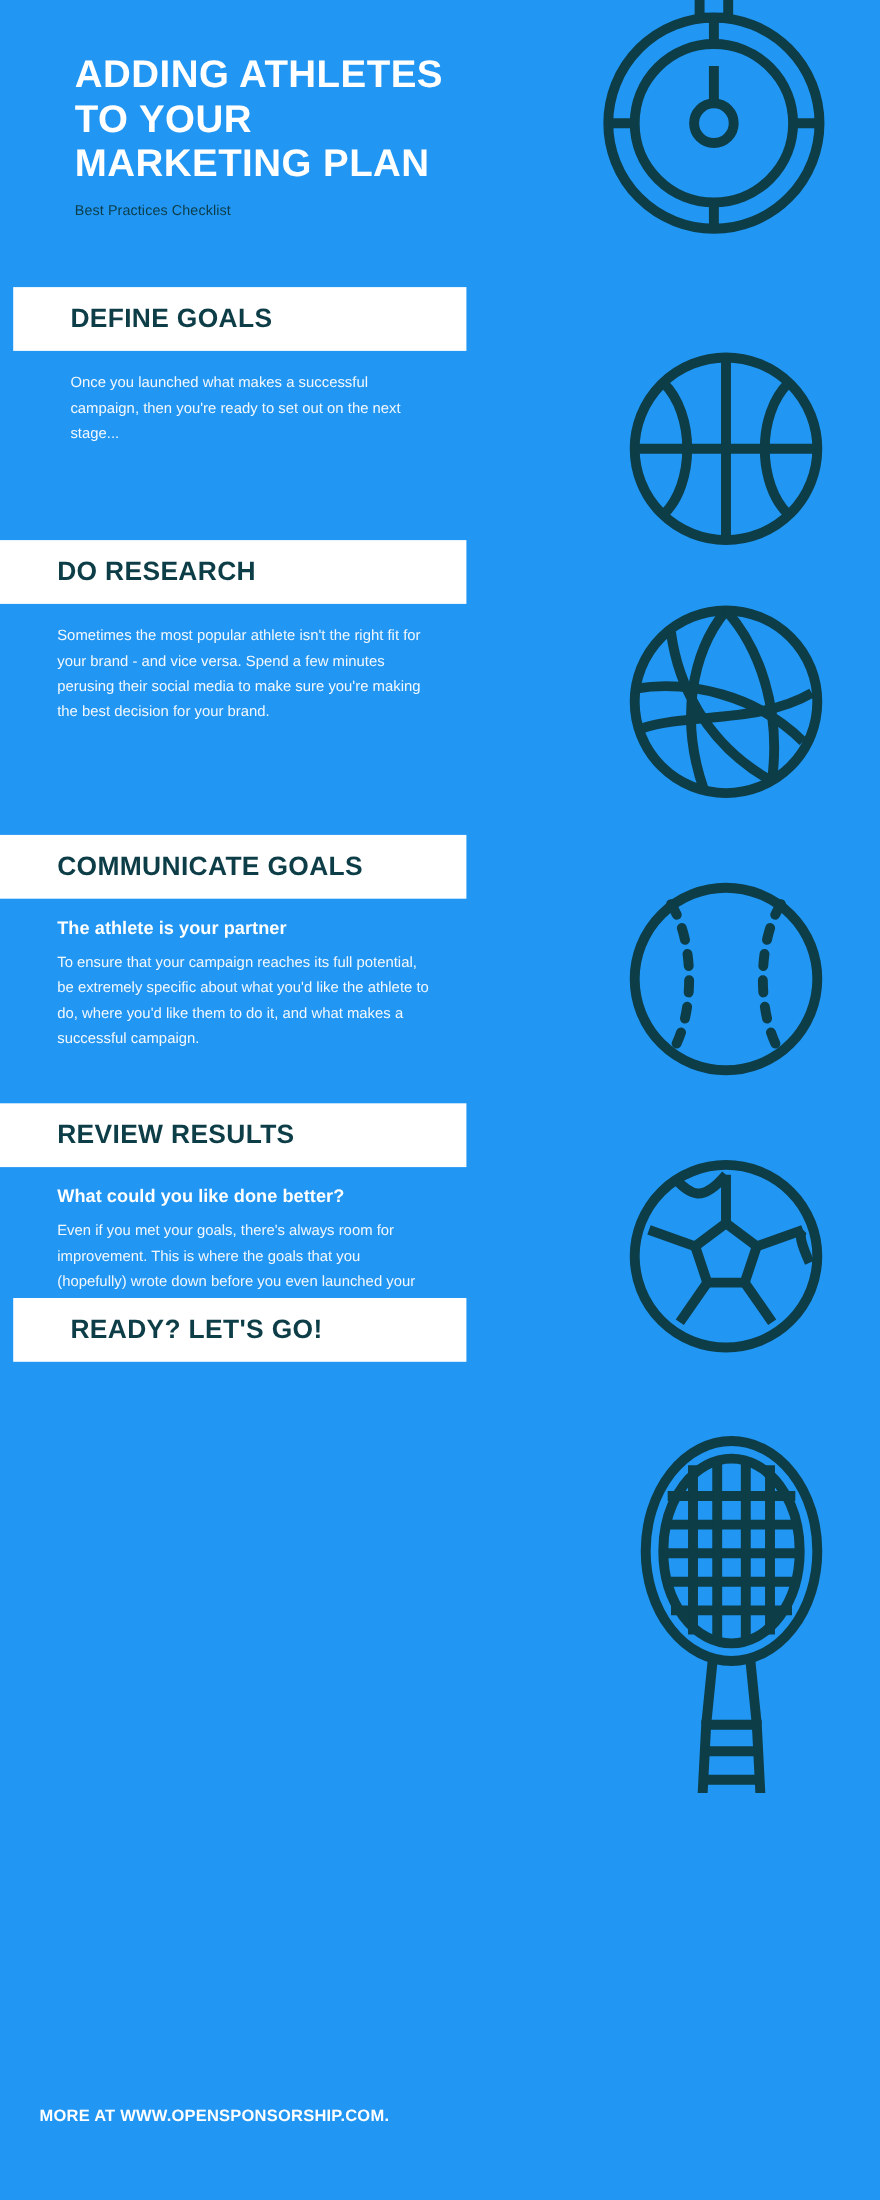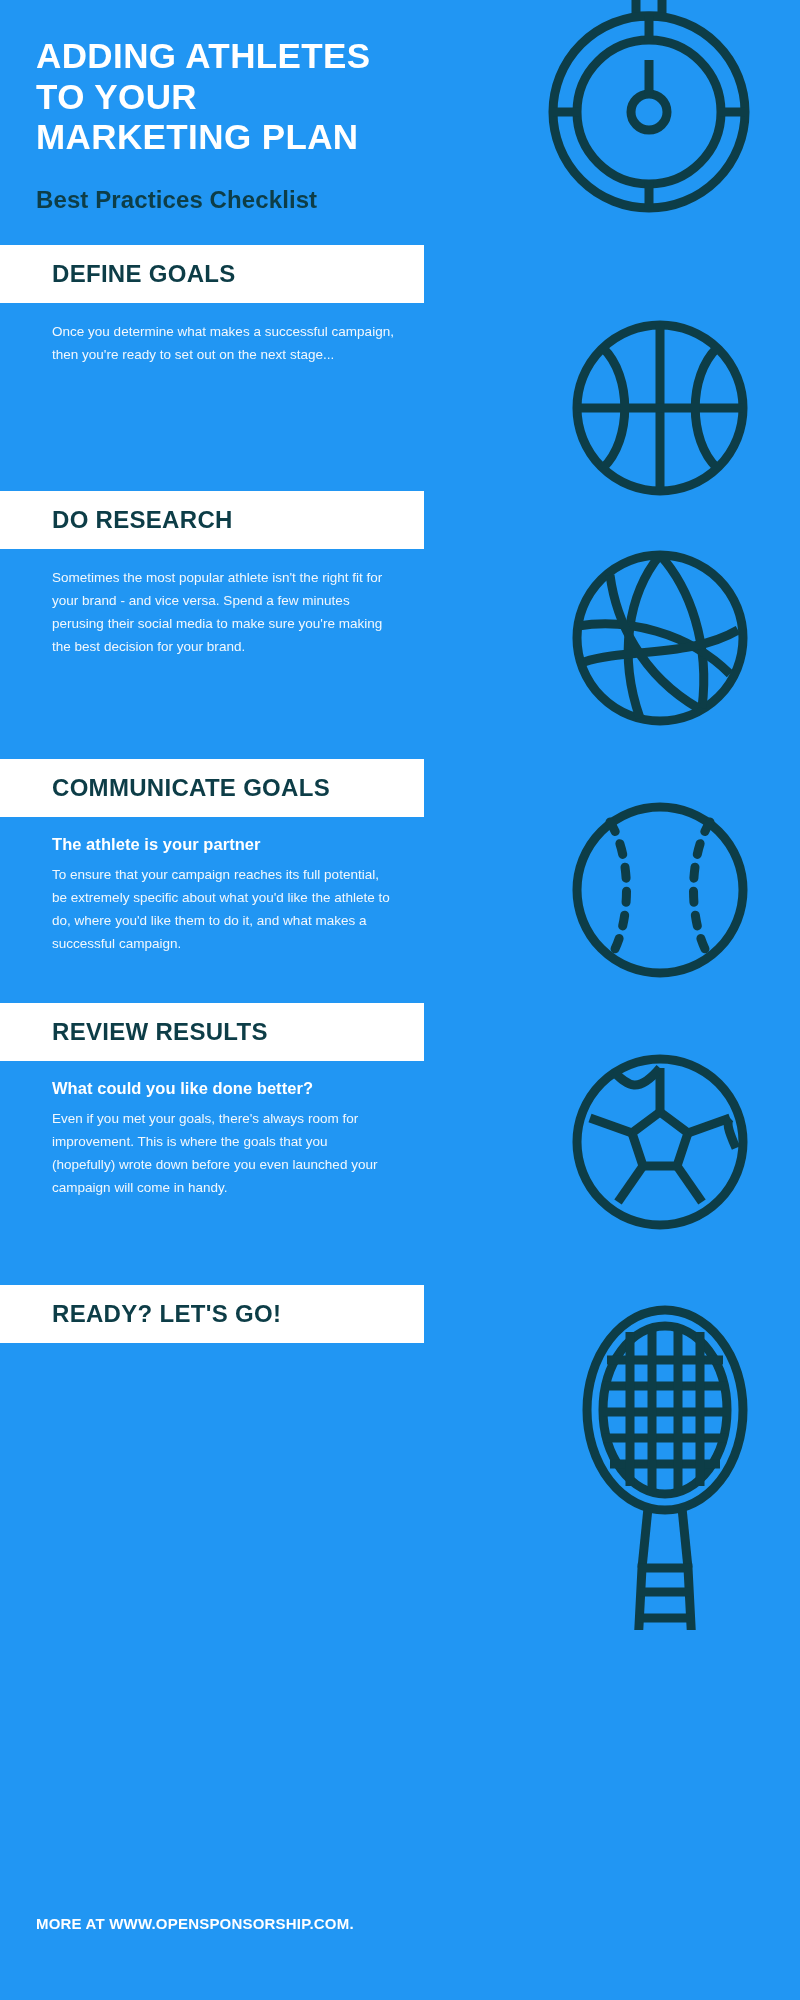--- a/index.html
+++ b/index.html
@@ -11,34 +11,34 @@
     overflow:hidden;
   }
   .page { position:relative; width:800px; height:2000px; background:#2196f3; overflow:hidden; }
 
   
   .icon-col { position:absolute; top:0; right:0; width:270px; height:2000px; pointer-events:none; }
   .sport-icon { position:absolute; }
   .sport-icon svg { display:block; }
 
   
-  .header { position:absolute; left:0; top:0; width:470px; padding:36px 30px 0 36px; }
+  .header { position:absolute; left:0; top:12px; width:470px; padding:36px 30px 0 68px; }
   .header h1 {
     color:#ffffff;
     font-size:35px;
     line-height:1.16;
     font-weight:bold;
     letter-spacing:0.4px;
     text-transform:uppercase;
   }
   .header .subtitle {
-    margin-top:28px;
+    margin-top:13px;
     color:#0d3d47;
-    font-size:24px;
-    font-weight:bold;
+    font-size:13px;
+    font-weight:normal;
     letter-spacing:0.1px;
   }
 
   
   .section { position:absolute; left:0; width:424px; }
   .section-bar {
     background:#ffffff;
     height:58px;
     display:flex;
     align-items:center;
@@ -167,26 +167,26 @@
 
   <div class="header">
     <h1>
       <span>ADDING ATHLETES</span><br>
       <span>TO YOUR</span><br>
       <span>MARKETING PLAN</span>
     </h1>
     <div class="subtitle">Best Practices Checklist</div>
   </div>
 
-  <div class="section" style="top:245px;">
+  <div class="section" style="top:261px;padding-left:12px;">
     <div class="section-bar">
       <h2>DEFINE GOALS</h2>
     </div>
     <div class="section-body">
-      <p>Once you determine what makes a successful campaign, then you're ready to set out on the next stage...</p>
+      <p>Once you launched what makes a successful campaign, then you're ready to set out on the next stage...</p>
     </div>
   </div>
 
   <div class="section" style="top:491px;">
     <div class="section-bar">
       <h2>DO RESEARCH</h2>
     </div>
     <div class="section-body">
       <p>Sometimes the most popular athlete isn't the right fit for your brand - and vice versa. Spend a few minutes perusing their social media to make sure you're making the best decision for your brand.</p>
     </div>
@@ -205,21 +205,21 @@
   <div class="section" style="top:1003px;">
     <div class="section-bar">
       <h2>REVIEW RESULTS</h2>
     </div>
     <div class="section-body">
       <h3>What could you like done better?</h3>
       <p>Even if you met your goals, there's always room for improvement. This is where the goals that you (hopefully) wrote down before you even launched your campaign will come in handy.</p>
     </div>
   </div>
 
-  <div class="section" style="top:1285px;">
+  <div class="section" style="top:1180px;padding-left:12px;">
     <div class="section-bar">
       <h2>READY? LET'S GO!</h2>
     </div>
   </div>
 
   <div class="footer">
     <div class="footer-text">MORE AT WWW.OPENSPONSORSHIP.COM.</div>
   </div>
 
 </div>

